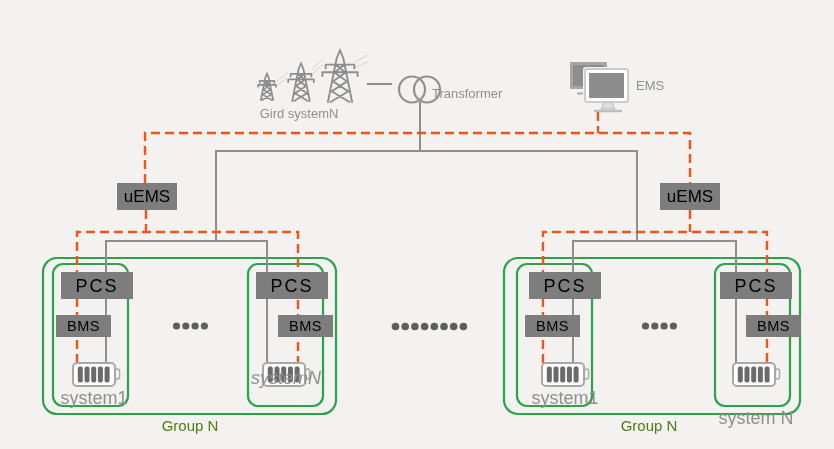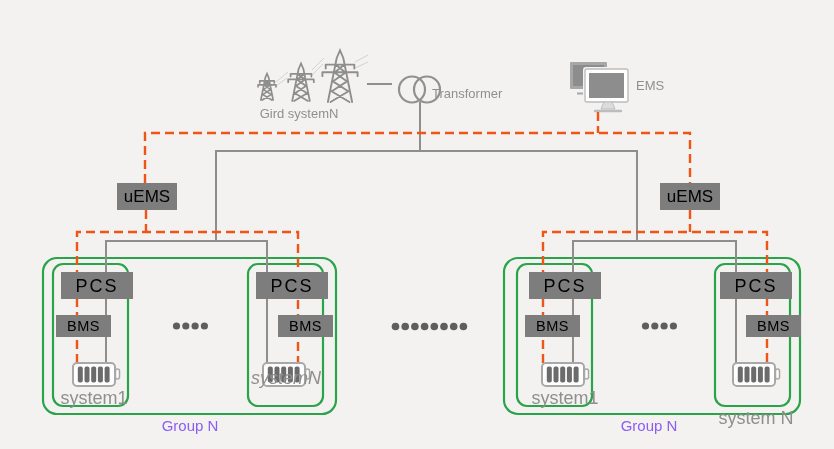--- a/index.html
+++ b/index.html
@@ -30,21 +30,21 @@
   .gbox{position:absolute;background:var(--box_gray);color:#000000;display:flex;
         align-items:center;justify-content:center;line-height:1;}
   .uems{width:60px;height:27px;font-size:17px;}
   .pcs{width:72px;height:27px;font-size:18px;letter-spacing:2px;}
   .bms{width:55px;height:22px;font-size:14.5px;letter-spacing:0.5px;}
 
   
   .lbl{position:absolute;color:var(--label_gray);font-size:13px;white-space:nowrap;}
   .centered{transform:translateX(-50%);}
   .syslbl{font-size:18px;}
-  .grouplbl{font-size:15px;color:#8b5cf6;}
+  .grouplbl{font-size:15px;color:#4d7c0f;}
 </style>
 </head>
 <body>
 
 <div class="stage">
 
   <svg width="834" height="449" viewBox="0 0 834 449">
 
     <defs>
       <g id="tower">

